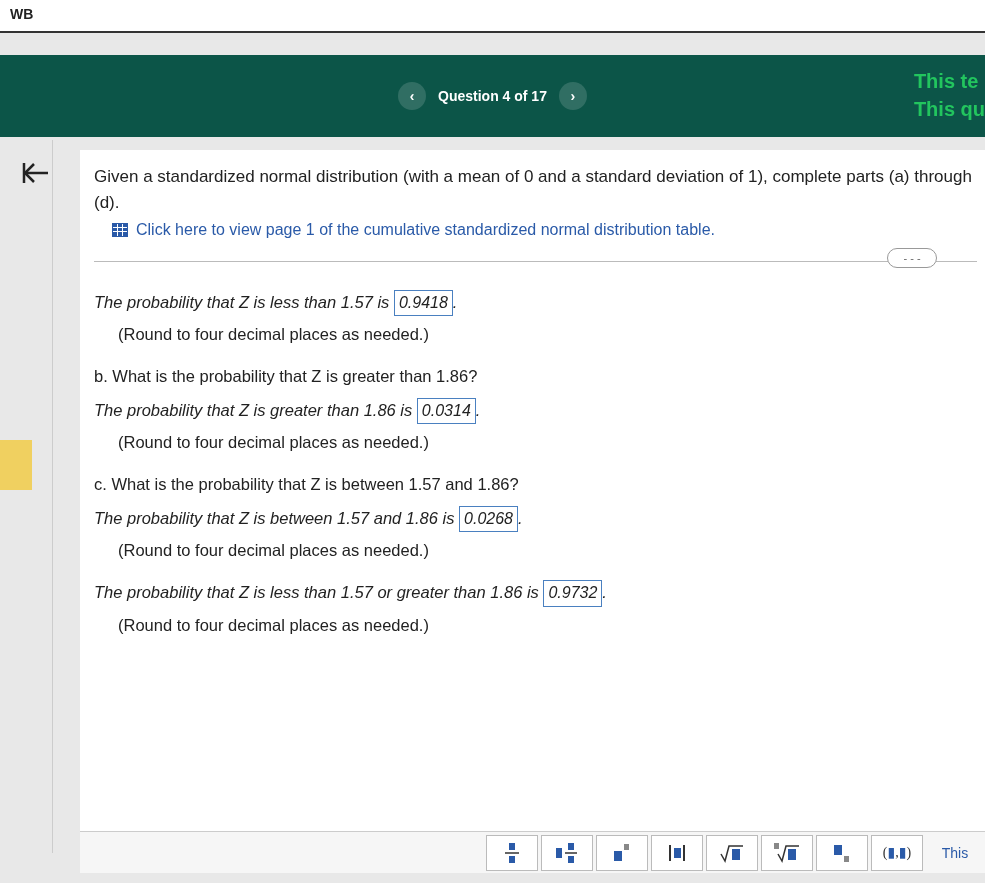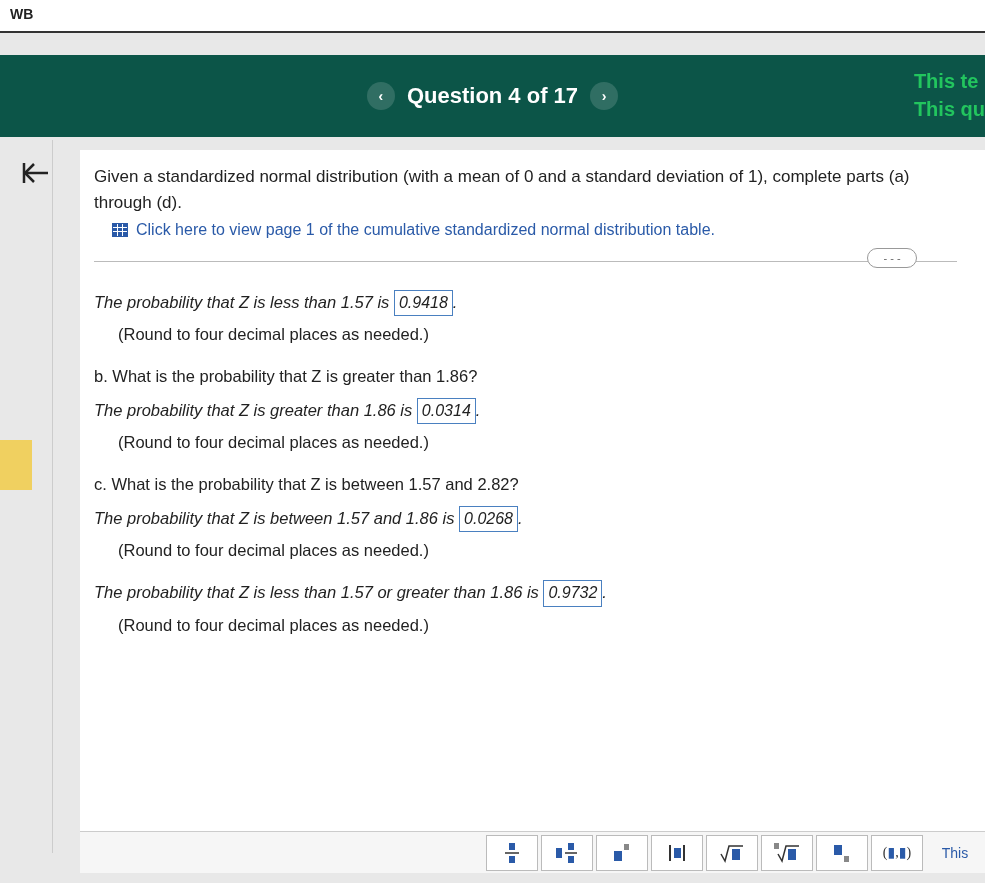--- a/index.html
+++ b/index.html
@@ -52,21 +52,21 @@
       color: #fff;
       font-weight: bold;
       display: flex;
       align-items: center;
       justify-content: center;
       font-size: 14px;
       cursor: pointer;
     }
     .question-label {
       color: #fff;
-      font-size: 22px;
+      font-size: 14px;
       font-weight: bold;
     }
     .this-text {
       position: absolute;
       right: 0;
       top: 12px;
       color: #22c55e;
       font-size: 20px;
       font-weight: bold;
       text-align: left;
@@ -83,21 +83,21 @@
       display: flex;
       align-items: center;
     }
     .content {
       position: absolute;
       top: 150px;
       left: 80px;
       right: 0;
       bottom: 48px;
       background: #fff;
-      padding: 14px 28px 20px 14px;
+      padding: 14px 8px 20px 14px;
       font-size: 17px;
       color: #222;
     }
     .instr { line-height: 1.55; margin-bottom: 4px; }
     .link-row {
       display: flex;
       align-items: center;
       gap: 8px;
       margin: 4px 0 4px 18px;
       font-size: 16px;
@@ -261,21 +261,21 @@
       <span>The probability that Z is less than 1.57 is </span><span class="answer-box">0.9418</span><span>.</span>
     </div>
     <div class="q-note">(Round to four decimal places as needed.)</div>
 
     <div class="q-part">b. What is the probability that Z is greater than 1.86?</div>
     <div class="q-sub">
       <span>The probability that Z is greater than 1.86 is </span><span class="answer-box">0.0314</span><span>.</span>
     </div>
     <div class="q-note">(Round to four decimal places as needed.)</div>
 
-    <div class="q-part">c. What is the probability that Z is between 1.57 and 2.82?</div>
+    <div class="q-part">c. What is the probability that Z is between 1.57 and 1.86?</div>
     <div class="q-sub">
       <span>The probability that Z is between 1.57 and 1.86 is </span><span class="answer-box">0.0268</span><span>.</span>
     </div>
     <div class="q-note">(Round to four decimal places as needed.)</div>
 
     <div class="q-sub">
       <span>The probability that Z is less than 1.57 or greater than 1.86 is </span><span class="answer-box">0.9732</span><span>.</span>
     </div>
     <div class="q-note">(Round to four decimal places as needed.)</div>
   </div>

